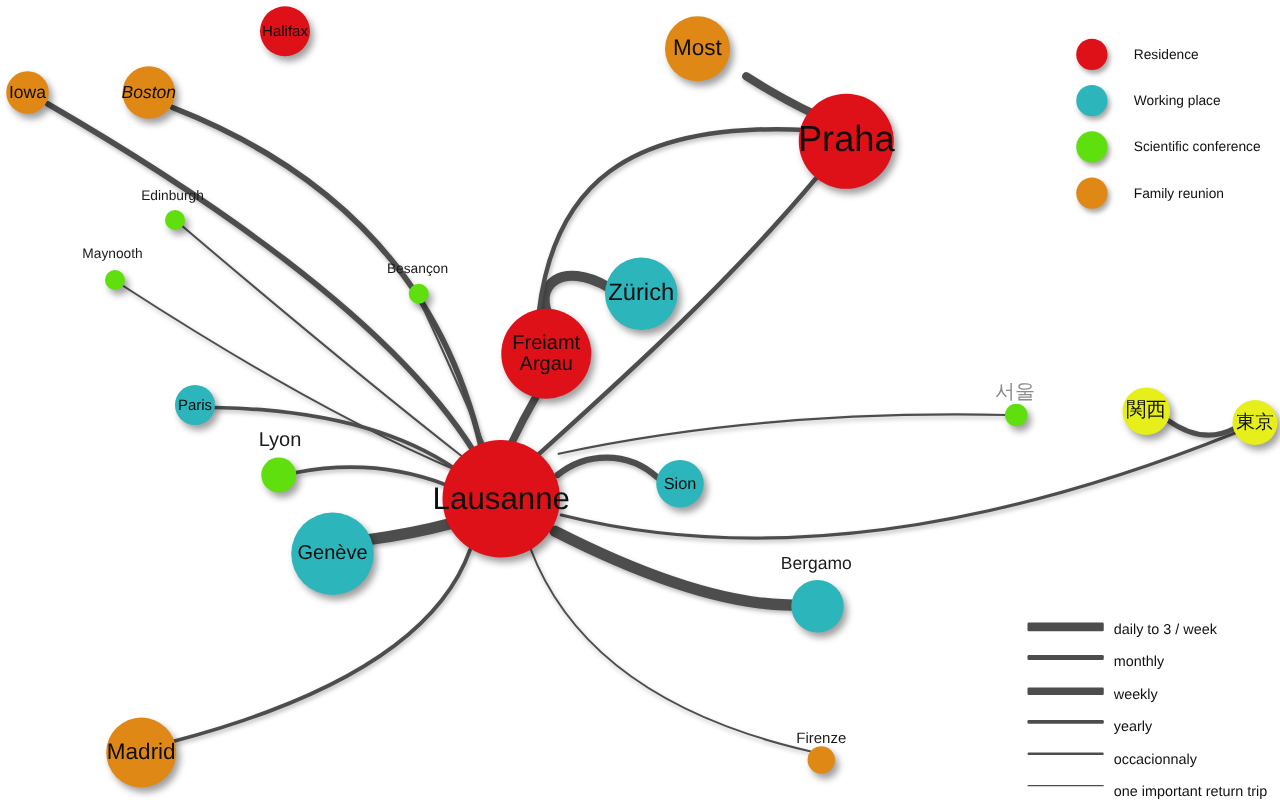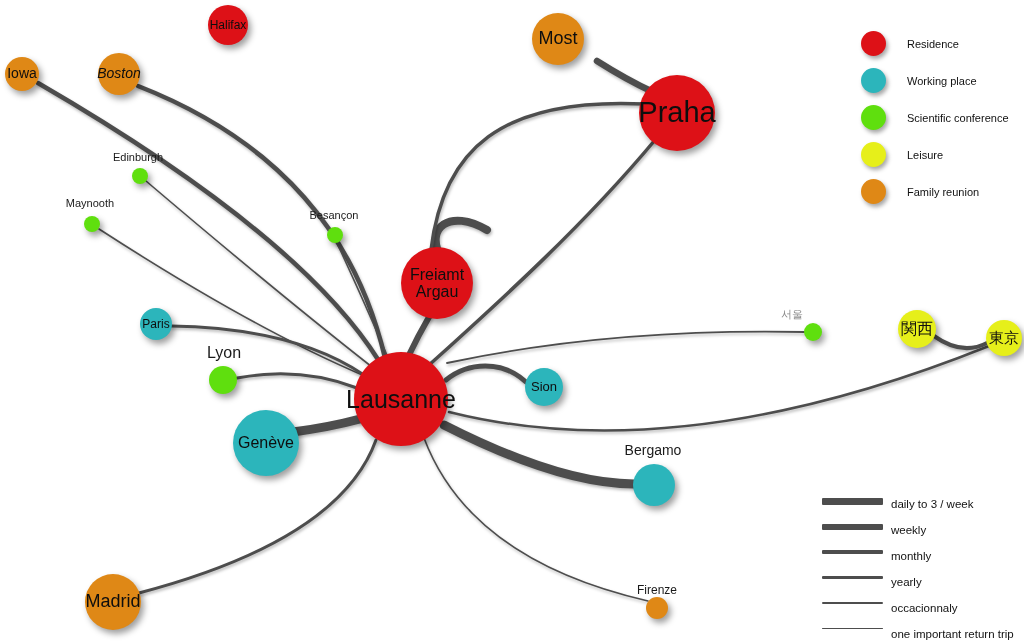--- a/index.html
+++ b/index.html
@@ -75,40 +75,36 @@
       </div>
       <div class="legend-row">
         <span class="legend-dot" style="background: rgb(44, 181, 187);"></span>
         <span class="legend-label">Working place</span>
       </div>
       <div class="legend-row">
         <span class="legend-dot" style="background: rgb(95, 223, 14);"></span>
         <span class="legend-label">Scientific conference</span>
       </div>
       <div class="legend-row">
-        <span class="legend-dot" style="background: rgb(230, 239, 26);"></span>
-        <span class="legend-label">Leisure</span>
-      </div>
-      <div class="legend-row">
         <span class="legend-dot" style="background: rgb(223, 136, 22);"></span>
         <span class="legend-label">Family reunion</span>
       </div>
     </div>
   <div id="line-legend">
       <div class="freq-row">
         <div class="freq-bar" style="height: 7px;"></div>
         <span class="freq-label">daily to 3 / week</span>
       </div>
       <div class="freq-row">
+        <div class="freq-bar" style="height: 4px;"></div>
+        <span class="freq-label">monthly</span>
+      </div>
+      <div class="freq-row">
         <div class="freq-bar" style="height: 5.5px;"></div>
         <span class="freq-label">weekly</span>
-      </div>
-      <div class="freq-row">
-        <div class="freq-bar" style="height: 4px;"></div>
-        <span class="freq-label">monthly</span>
       </div>
       <div class="freq-row">
         <div class="freq-bar" style="height: 2.8px;"></div>
         <span class="freq-label">yearly</span>
       </div>
       <div class="freq-row">
         <div class="freq-bar" style="height: 1.8px;"></div>
         <span class="freq-label">occacionnaly</span>
       </div>
       <div class="freq-row">
@@ -122,40 +118,43 @@
     <div class="node" style="left: 639px; top: 75px; height: 76px; width: 76px; background: rgb(221, 17, 23);">
       <span class="node-text" style="font-size: 29px;">Praha</span>
     </div>
     <div class="node" style="left: 401px; top: 247px; height: 72px; width: 72px; background: rgb(221, 17, 23);">
       <span class="node-text" style="font-size: 16px;">Freiamt
 Argau</span>
     </div>
     <div class="node" style="left: 208px; top: 5px; height: 40px; width: 40px; background: rgb(221, 17, 23);">
       <span class="node-text" style="font-size: 12px;">Halifax</span>
     </div>
+    <div class="node" style="left: 484px; top: 206px; height: 58px; width: 58px; background: rgb(44, 181, 187);">
+      <span class="node-text" style="font-size: 19px;">Zürich</span>
+    </div>
     <div class="node" style="left: 233px; top: 410px; height: 66px; width: 66px; background: rgb(44, 181, 187);">
       <span class="node-text" style="font-size: 16px;">Genève</span>
     </div>
     <div class="node" style="left: 525px; top: 368px; height: 38px; width: 38px; background: rgb(44, 181, 187);">
       <span class="node-text" style="font-size: 13px;">Sion</span>
     </div>
     <div class="node" style="left: 140px; top: 308px; height: 32px; width: 32px; background: rgb(44, 181, 187);">
       <span class="node-text" style="font-size: 12px;">Paris</span>
     </div>
     <div class="out-label" style="left: 653px; top: 450px; font-size: 14px;">Bergamo</div>
     <div class="node" style="left: 633px; top: 464px; height: 42px; width: 42px; background: rgb(44, 181, 187);"></div>
     <div class="out-label" style="left: 224px; top: 353px; font-size: 16px;">Lyon</div>
     <div class="node" style="left: 209px; top: 366px; height: 28px; width: 28px; background: rgb(95, 223, 14);"></div>
     <div class="out-label" style="left: 138px; top: 157px; font-size: 11px;">Edinburgh</div>
     <div class="node" style="left: 132px; top: 168px; height: 16px; width: 16px; background: rgb(95, 223, 14);"></div>
     <div class="out-label" style="left: 90px; top: 203px; font-size: 11px;">Maynooth</div>
     <div class="node" style="left: 84px; top: 216px; height: 16px; width: 16px; background: rgb(95, 223, 14);"></div>
     <div class="out-label" style="left: 334px; top: 215px; font-size: 11px;">Besançon</div>
     <div class="node" style="left: 327px; top: 227px; height: 16px; width: 16px; background: rgb(95, 223, 14);"></div>
-    <div class="out-label" style="left: 792px; top: 314px; font-size: 11px; color: rgb(140, 140, 140);">서울</div>
+    <div class="out-label" style="left: 812px; top: 314px; font-size: 16px; color: rgb(140, 140, 140);">서울</div>
     <div class="node" style="left: 804px; top: 323px; height: 18px; width: 18px; background: rgb(95, 223, 14);"></div>
     <div class="node" style="left: 898px; top: 310px; height: 38px; width: 38px; background: rgb(230, 239, 26);">
       <span class="node-text" style="font-size: 16px;">関西</span>
     </div>
     <div class="node" style="left: 986px; top: 320px; height: 36px; width: 36px; background: rgb(230, 239, 26);">
       <span class="node-text" style="font-size: 15px;">東京</span>
     </div>
     <div class="node" style="left: 532px; top: 13px; height: 52px; width: 52px; background: rgb(223, 136, 22);">
       <span class="node-text" style="font-size: 18px;">Most</span>
     </div>

